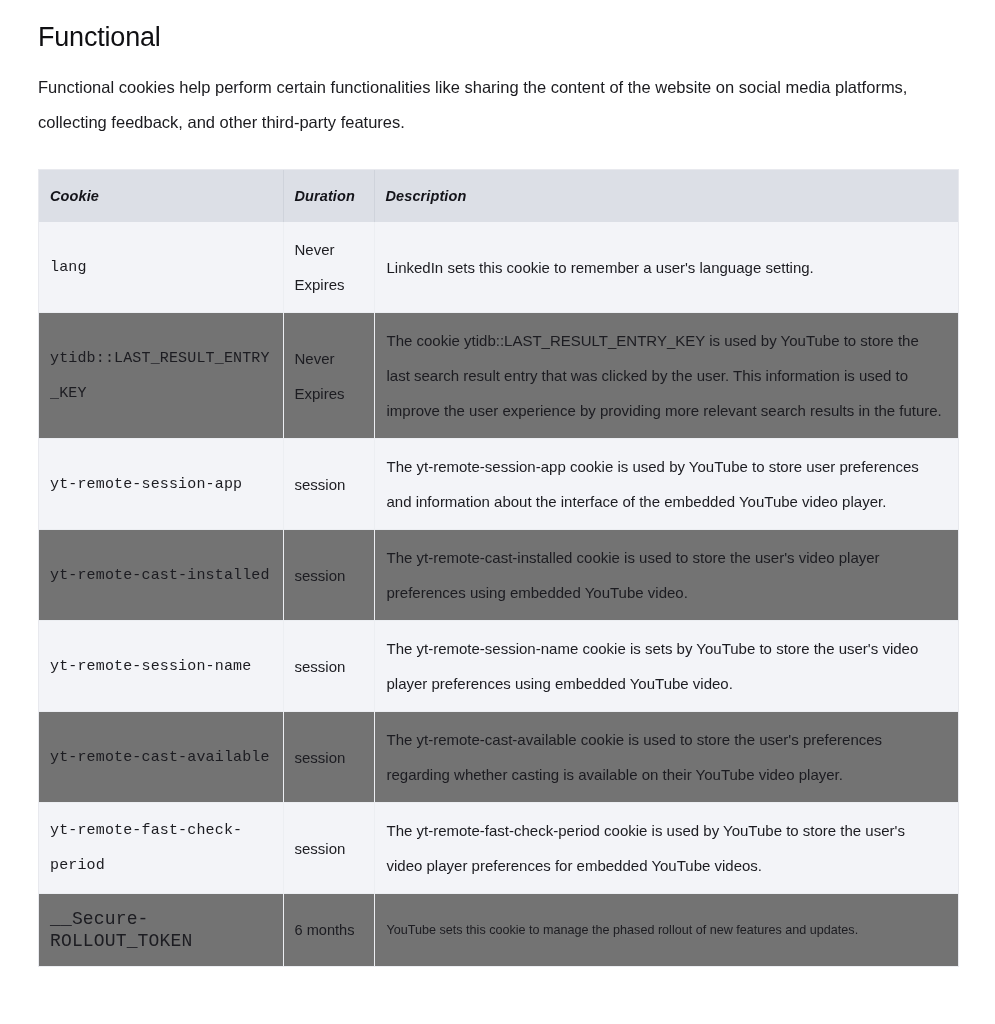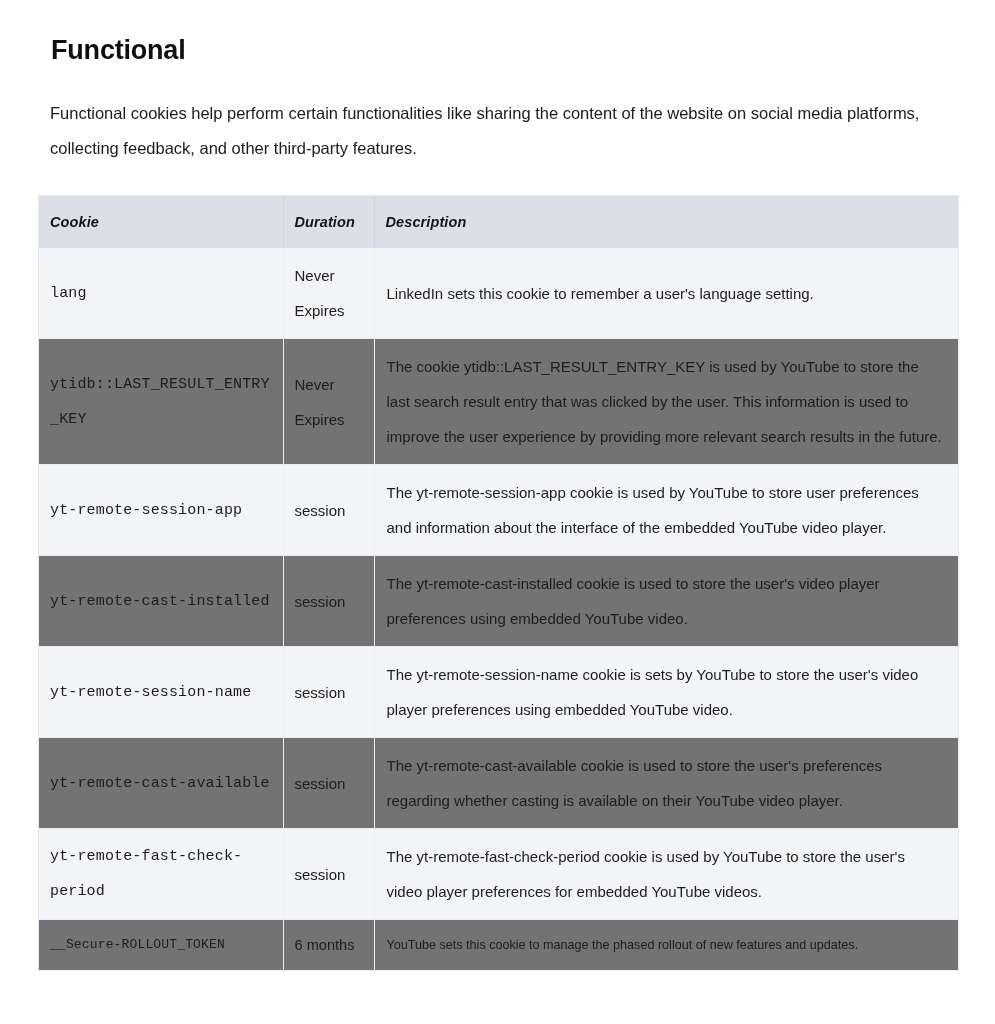--- a/index.html
+++ b/index.html
@@ -15,32 +15,32 @@
     color: #111114;
     -webkit-font-smoothing: antialiased;
   }
   .page {
     padding: 0 38px;
     box-sizing: border-box;
     width: 995px;
   }
   .page-title {
     font-size: 27px;
-    font-weight: bold;
+    font-weight: normal;
     letter-spacing: -0.2px;
     color: #0f0f12;
-    margin: 13px;
+    margin: 0;
     padding-top: 20px;
     line-height: 34px;
   }
   .intro {
     font-size: 16.5px;
     line-height: 35px;
     color: #1b1b1f;
-    margin: 12px;
+    margin: 0;
     padding-top: 16px;
     max-width: 905px;
   }
   .table-wrap {
     margin-top: 29px;
     width: 921px;
     border: 1px solid #e8e9ee;
     border-bottom: none;
     box-sizing: border-box;
   }
@@ -80,21 +80,21 @@
   }
   tbody td:last-child { border-right: none; }
   tbody tr.alt td { background: #f3f4f8; }
   tbody tr.plain td { background: #737373; }
 
   td.cell-cookie { letter-spacing: 0.15px; font-family: Liberation Mono, monospace; }
   td.cell-duration { }
   td.cell-desc { padding-left: 12px; padding-right: 14px; }
 
   tbody tr.small td { font-size: 12.6px; line-height: 22px; padding-top: 14px; padding-bottom: 14px; }
-  tbody tr.small td.cell-cookie { font-size: 13px; }
+  tbody tr.small td.cell-cookie { font-size: 18px; }
   tbody tr.small td.cell-duration { font-size: 14.6px; }
 </style>
 </head>
 <body>
 
 <div class="page">
 
   <h1 class="page-title">Functional</h1>
 
   <p class="intro">Functional cookies help perform certain functionalities like sharing the content of the website on social media platforms, collecting feedback, and other third-party features.</p>

